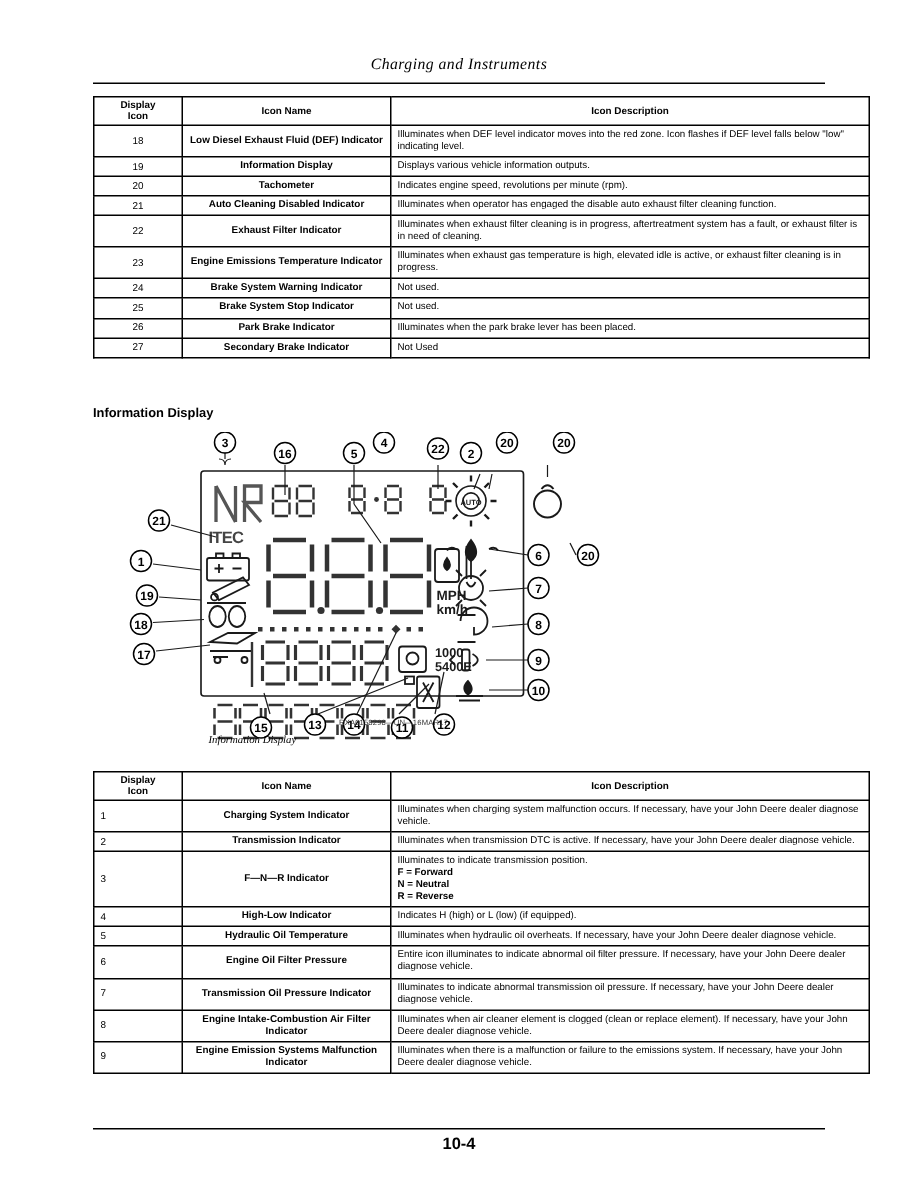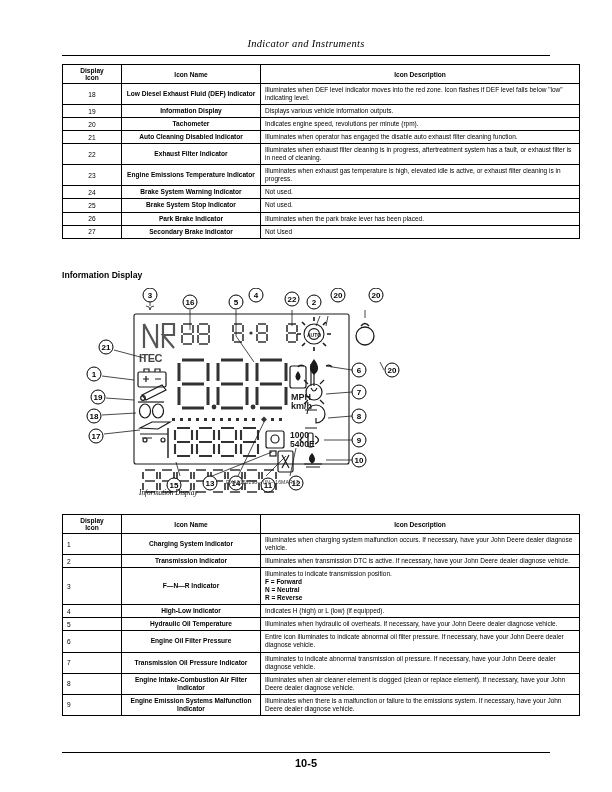--- a/index.html
+++ b/index.html
@@ -40,21 +40,21 @@
 
   
   .ftr-rule{position:absolute;left:62px;top:752px;width:488px;height:1px;background:#000;}
   .ftr{position:absolute;left:0;top:757px;width:612px;text-align:center;font-size:11px;font-weight:bold;}
 </style>
 </head>
 <body>
 
 <div class="page">
 
-  <div class="hdr">Indicator and Instruments</div>
+  <div class="hdr">Charging and Instruments</div>
   <div class="hdr-rule"></div>
 
   <table class="tbl" id="table1">
     <thead>
       <tr>
         <th class="c-num">
           <span>Display</span><br>
           <span>Icon</span>
         </th>
         <th class="c-name">Icon Name</th>
@@ -413,14 +413,14 @@
         </tr>
         <tr>
           <td class="c-num lft">9</td>
           <td class="c-name">Engine Emission Systems Malfunction Indicator</td>
           <td class="c-desc">Illuminates when there is a malfunction or failure to the emissions system. If necessary, have your John Deere dealer diagnose vehicle.</td>
         </tr>
       </tbody>
   </table>
 
   <div class="ftr-rule"></div>
-  <div class="ftr">10-5</div>
+  <div class="ftr">10-4</div>
 </div>
 
 </body></html>

